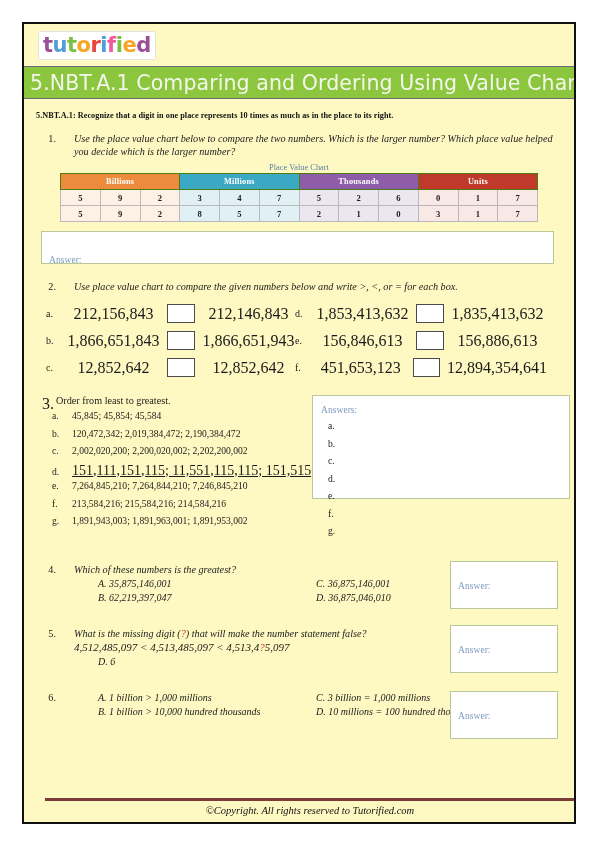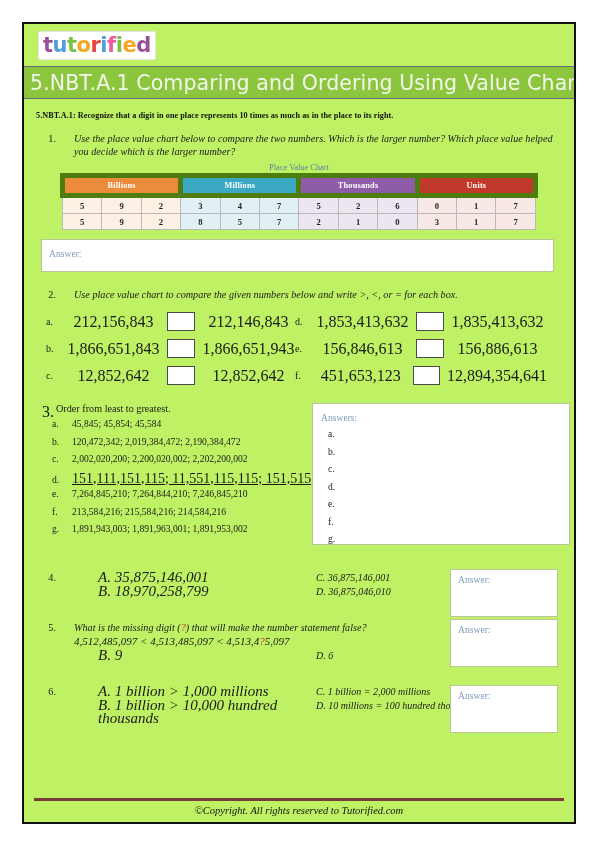--- a/index.html
+++ b/index.html
@@ -16,21 +16,21 @@
     overflow: hidden;
   }
 
   .page {
     position: absolute;
     left: 22px;
     top: 22px;
     width: 554px;
     height: 802px;
     border: 2px solid #111111;
-    background: #bef264;
+    background: #fef9c3;
     box-sizing: border-box;
     overflow: hidden;
   }
 
   
   .logo-bar {
     height: 40px;
     padding: 7px 0 0 14px;
     box-sizing: border-box;
   }
@@ -116,21 +116,21 @@
     border-collapse: collapse;
     margin: 0 auto;
     width: 478px;
     table-layout: fixed;
   }
   table.pvc th {
     font-size: 8.3px;
     font-weight: bold;
     color: #ffffff;
     height: 13px;
-    border: 5px solid #4d7c0f;
+    border: 1px solid #4d7c0f;
     letter-spacing: 0.2px;
   }
   table.pvc td {
     font-size: 8.6px;
     font-weight: bold;
     text-align: center;
     height: 13px;
     border: 1px solid #b9b9b9;
     color: #222;
   }
@@ -141,21 +141,21 @@
   .cl-billions  { background: #fdf0e4; }
   .cl-millions  { background: #e1f0f5; }
   .cl-thousands { background: #ece6f1; }
   .cl-units     { background: #f8e8e6; }
 
   
   .answerbox {
     border: 1px solid #b9c79a;
     background: #ffffff;
     box-sizing: border-box;
-    padding: 3px 0 0 7px;
+    padding: 17px 0 0 7px;
   }
   .answerlabel {
     color: #7d9cbe;
     font-size: 9.6px;
   }
   #q1-answer {
     width: 513px;
     height: 33px;
     margin: 9px 0 0 17px;
   }
@@ -216,21 +216,21 @@
     padding-left: 6px;
   }
   .q3val { font-size: 9.6px; }
   .q3val.tight { font-size: 14px; text-decoration: underline; }
 
   #q3-answers {
     position: absolute;
     left: 278px;
     top: 0;
     width: 258px;
-    height: 142px;
+    height: 104px;
     padding: 3px 0 0 8px;
   }
   .ansitem {
     font-size: 9.6px;
     height: 17.5px;
     line-height: 17.5px;
     padding-left: 7px;
   }
 
   
@@ -243,38 +243,39 @@
   #q5 { margin-top: 22px; }
   #q6 { margin-top: 22px; }
   .mcq .qtext { font-size: 10.2px; }
   .stmt {
     font-size: 11px;
     margin: 1px 0 0 0;
   }
   .red { color: #d02b2b; }
   .opts { margin: 1px 0 0 24px; }
   .optrow { display: flex; height: 14px; }
-  .opt-l { width: 218px; font-size: 15px; }
+  .opt-l { width: 218px; font-size: 10px; }
   .opt-r { font-size: 10px; }
   .mcq-answer {
     position: absolute;
     right: 2px;
     top: -2px;
     width: 108px;
     height: 48px;
   }
   #q6 .mcq-answer { top: 0; }
   #q6 .opt-l { width: 218px; }
 
   
   .footer {
     position: absolute;
     left: 0;
     bottom: 6px;
     width: 100%;
+    padding-left: 11px;
   }
   .footer-rule {
     height: 3px;
     background: #7b3b38;
     margin: 0 10px;
   }
   .footer-text {
     text-align: center;
     font-style: italic;
     font-size: 10.5px;
@@ -441,60 +442,60 @@
       <div class="ansitem">d.</div>
       <div class="ansitem">e.</div>
       <div class="ansitem">f.</div>
       <div class="ansitem">g.</div>
     </div>
   </div>
 
   <div class="mcq q" id="q4">
     <div class="qnum">4.</div>
     <div class="qbody">
+      <div class="qtext">Which of these numbers is the greatest?</div>
       <div class="opts">
         <div class="optrow">
           <span class="opt-l">A. 35,875,146,001</span>
           <span class="opt-r">C. 36,875,146,001</span>
         </div>
         <div class="optrow">
-          <span class="opt-l">B. 18,970,258,799</span>
+          <span class="opt-l">B. 62,219,397,047</span>
           <span class="opt-r">D. 36,875,046,010</span>
         </div>
       </div>
     </div>
     <div class="answerbox mcq-answer">
       <span class="answerlabel">Answer:</span>
     </div>
   </div>
 
   <div class="mcq q" id="q5">
     <div class="qnum">5.</div>
     <div class="qbody">
       <div class="qtext"><span>What is the missing digit (</span><span class="red">?</span><span>) that will make the number statement false?</span></div>
       <div class="stmt"><span>4,512,485,097 &lt; 4,513,485,097 &lt; 4,513,4</span><span class="red">?</span><span>5,097</span></div>
       <div class="opts">
         <div class="optrow">
-          <span class="opt-l">B. 9</span>
           <span class="opt-r">D. 6</span>
         </div>
       </div>
     </div>
     <div class="answerbox mcq-answer">
       <span class="answerlabel">Answer:</span>
     </div>
   </div>
 
   <div class="mcq q" id="q6">
     <div class="qnum">6.</div>
     <div class="qbody">
       <div class="opts">
         <div class="optrow">
           <span class="opt-l">A. 1 billion &gt; 1,000 millions</span>
-          <span class="opt-r">C. 1 billion = 2,000 millions</span>
+          <span class="opt-r">C. 3 billion = 1,000 millions</span>
         </div>
         <div class="optrow">
           <span class="opt-l">B. 1 billion &gt; 10,000 hundred thousands</span>
           <span class="opt-r">D. 10 millions = 100 hundred thousands</span>
         </div>
       </div>
     </div>
     <div class="answerbox mcq-answer">
       <span class="answerlabel">Answer:</span>
     </div>

